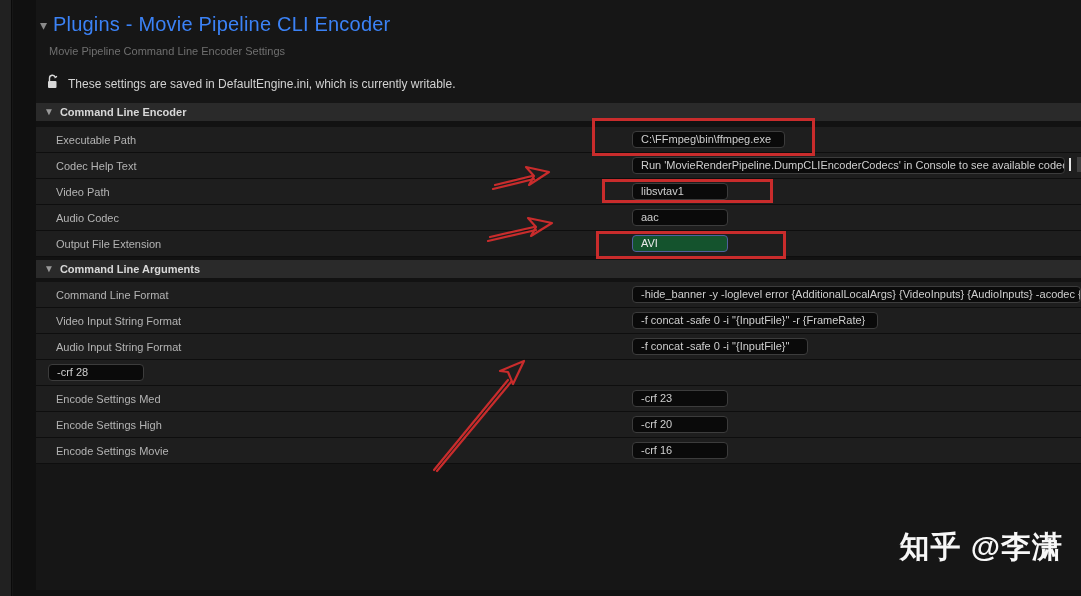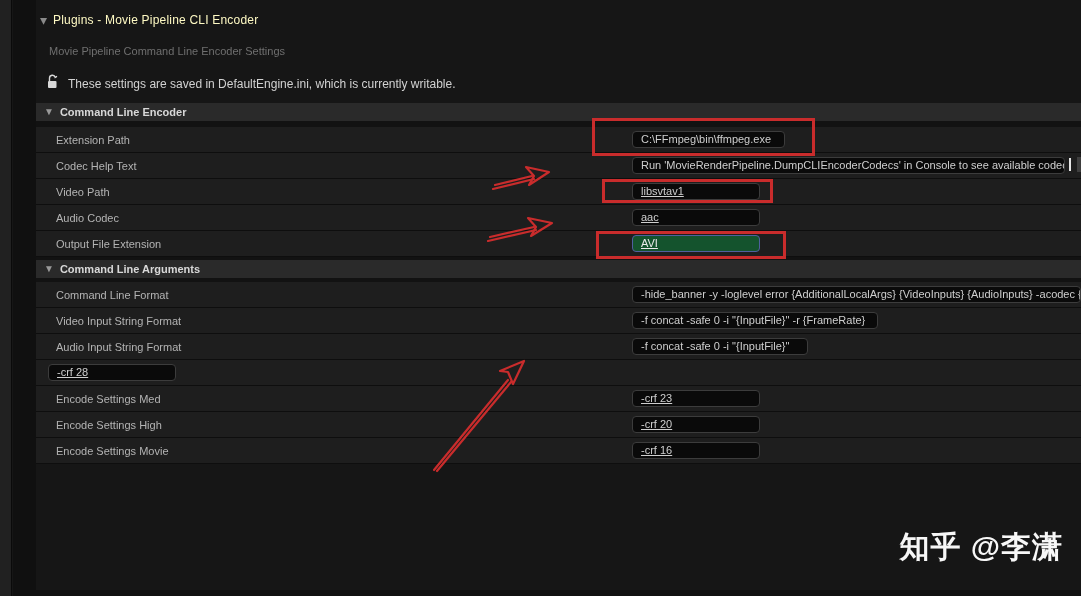--- a/index.html
+++ b/index.html
@@ -12,21 +12,21 @@
   
   .edge-strip { position:absolute; top:0; bottom:0; left:0; width:12px; background:#212121; border-right:1px solid #0a0a0a; }
   .gap-strip  { position:absolute; top:0; bottom:0; left:13px; width:23px; background:#101010; }
   .bottom-strip { position:absolute; left:36px; right:0; bottom:0; height:6px; background:#101010; }
 
   .content { position:absolute; left:36px; top:0; width:1045px; height:596px; }
 
   
   .title-row { position:absolute; left:4px; top:13px; display:flex; align-items:center; }
   .title-caret { font-size:14px; color:#8a8a8a; margin-right:6px; line-height:1; }
-  .page-title { font-size:12px; color:#fef9c3; letter-spacing:.2px; }
+  .page-title { font-size:20px; color:#3b82f6; letter-spacing:.2px; }
   .subtitle { position:absolute; left:13px; top:45px; font-size:11px; color:#6f6f6f; }
   .notice-row { position:absolute; left:10px; top:74px; display:flex; align-items:center; gap:9px; }
   .notice-text { font-size:12px; color:#d2d2d2; }
 
   
   .table { position:absolute; left:0; top:103px; width:1045px; }
   .col-sep { position:absolute; left:584px; top:103px; width:1px; height:361px; background:#0e0e0e; }
   .sec-header {
     height:18px; background:#2a2a2a; display:flex; align-items:center;
     padding-left:8px; gap:6px;
@@ -41,21 +41,21 @@
     display:flex; align-items:center;
   }
   .rlabel { width:584px; padding-left:20px; font-size:11px; color:#b4b4b4; }
   .rvalue { flex:1; display:flex; align-items:center; padding-left:12px; position:relative; }
   .field {
     height:17px; background:#0a0a0a; border:1px solid #3c3c3c; border-radius:4px;
     font-size:11px; color:#cfcfcf; line-height:15px; padding:0 8px;
     white-space:nowrap; overflow:hidden;
   }
   .field.focused { border-color:#4f5f9e; background:#14532d; color:#eaeaea; }
-  .w153 { width:153px; } .w433 { width:433px; } .w118 { width:128px;text-decoration:underline; }
+  .w153 { width:153px; } .w433 { width:433px; } .w118 { width:96px; }
   .w449 { width:449px; } .w246 { width:246px; } .w176 { width:176px; }
 
   .text-cursor { position:absolute; left:1069px; top:158px; width:2px; height:13px; background:#e6e6e6; }
   .edge-widget { position:absolute; left:1077px; top:157px; width:4px; height:15px; background:#3e3e3e; }
 
   
   .annotation-overlay { position:absolute; left:0; top:0; width:1081px; height:596px; pointer-events:none; }
 
   .watermark {
     position:absolute; right:18px; bottom:28px; font-size:30px; font-weight:bold;
@@ -93,21 +93,21 @@
 
     <div class="table">
 
       <div class="sec-header">
         <span class="sec-caret">▼</span>
         <span class="sec-label">Command Line Encoder</span>
       </div>
       <div class="sec-gap"></div>
 
       <div class="row">
-        <div class="rlabel">Extension Path</div>
+        <div class="rlabel">Executable Path</div>
         <div class="rvalue">
           <div class="field w153">C:\FFmpeg\bin\ffmpeg.exe</div>
         </div>
       </div>
       <div class="row">
         <div class="rlabel">Codec Help Text</div>
         <div class="rvalue">
           <div class="field w433">Run 'MovieRenderPipeline.DumpCLIEncoderCodecs' in Console to see available codecs.</div>
         </div>
       </div>

